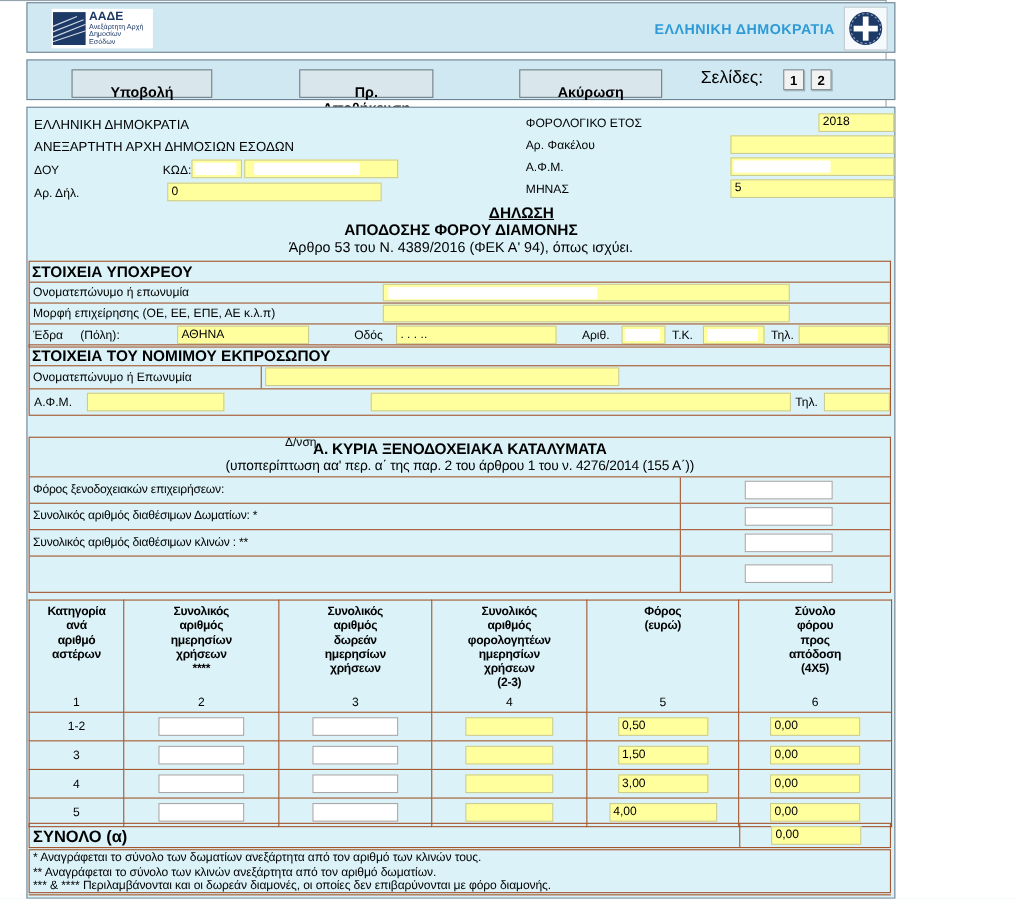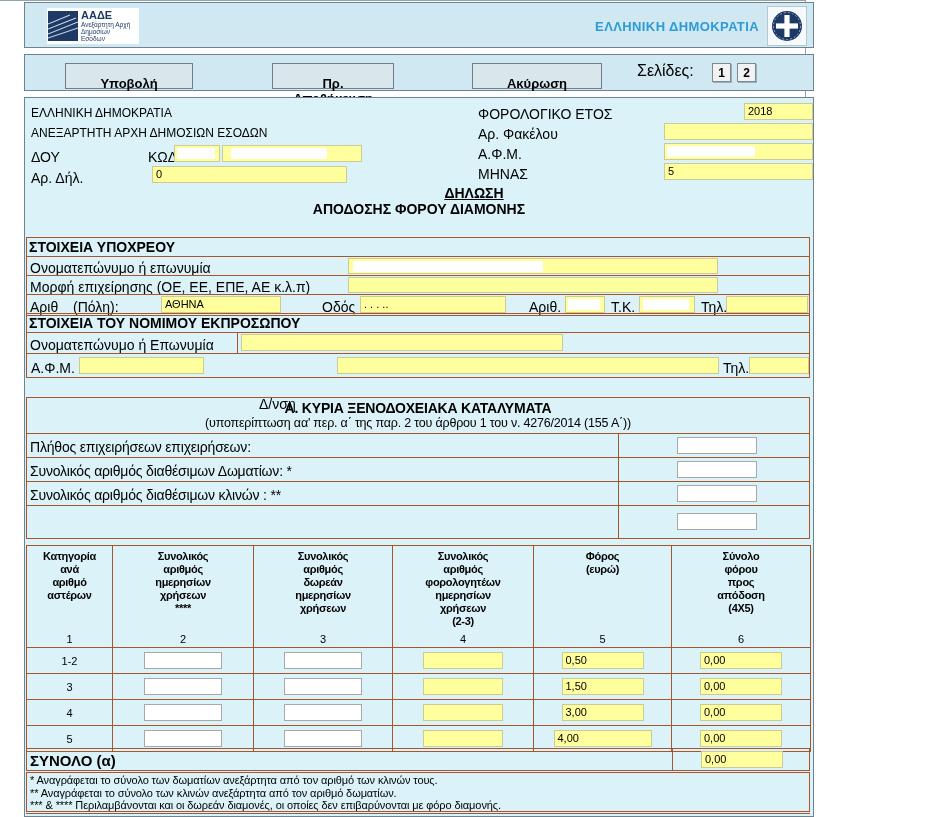--- a/index.html
+++ b/index.html
@@ -18,21 +18,21 @@
   .logo-sub{font-size:6.5px;color:#1d3a66;line-height:7px;width:52px;}
   .republic{position:absolute;right:6px;top:3px;display:flex;align-items:center;gap:8px;}
   .republic-text{font-weight:bold;font-size:13px;color:#2e9bd6;letter-spacing:.4px;}
   .emblem-box{width:38px;height:38px;background:#f6f9fb;border:1px solid #b9c6cc;display:flex;align-items:center;justify-content:center;}
 
   
   .tb-btn{position:absolute;top:8px;height:20px;background:#d9e6ec;border:1px solid #6f7f88;font:bold 13px "Liberation Sans",sans-serif;padding:12px;cursor:pointer;}
   .pages-label{position:absolute;left:612px;top:7px;font-size:16px;}
   .page-btn{position:absolute;top:8px;width:19px;height:19px;background:#f2f2f2;border:1px solid #7c8a92;box-shadow:1px 1px 0 #9db0ba;font:bold 12px "Liberation Sans",sans-serif;padding:0;cursor:pointer;}
 
-  .lbl{position:absolute;font-size:14px;white-space:nowrap;}
+  .lbl{position:absolute;font-size:11px;white-space:nowrap;}
   .lbl-lg{font-size:12px;}
   .fld{height:17px;background:#ffff9e;border:1px solid #cbcb96;box-sizing:border-box;font-size:11px;line-height:15px;padding:0 3px;overflow:hidden;white-space:nowrap;}
   .fld.w{background:#fff;border:1px solid #a8a8a8;}
   .abs{position:absolute;}
   .redact{position:absolute;top:2px;height:11px;background:#fff;border-radius:1px;}
 
   .title-line{position:absolute;left:0;width:788px;text-align:center;}
   .t1{font-weight:bold;font-size:14px;text-decoration:underline;padding-left:55px;}
   .t2{font-weight:bold;font-size:14px;}
   .t3{font-size:13px;}
@@ -123,35 +123,36 @@
   <div class="fld abs" style="left:639px;top:25px;width:149px;"></div>
   <span class="lbl" style="left:453px;top:48px;">Α.Φ.Μ.</span>
   <div class="fld abs" style="left:639px;top:45px;width:149px;">
       <span class="redact" style="left:2px;width:88px;"></span>
     </div>
   <span class="lbl" style="left:453px;top:68px;">ΜΗΝΑΣ</span>
   <div class="fld abs" style="left:639px;top:65px;width:149px;">5</div>
 
   <div class="title-line t1" style="top:87px;">ΔΗΛΩΣΗ</div>
   <div class="title-line t2" style="top:103px;">ΑΠΟΔΟΣΗΣ ΦΟΡΟΥ ΔΙΑΜΟΝΗΣ</div>
+  <div class="title-line t3" style="top:119px;">Άρθρο 53 του Ν. 4389/2016 (ΦΕΚ Α' 94), όπως ισχύει.</div>
 
   <div class="sect" style="top:139px;">
     <div class="sect-h">ΣΤΟΙΧΕΙΑ ΥΠΟΧΡΕΟΥ</div>
     <div class="frow" style="height:18px;">
       <span class="lbl" style="left:3px;top:3px;">Ονοματεπώνυμο ή επωνυμία</span>
       <div class="fld" style="position:absolute;left:321px;top:1px;width:370px;height:16px;">
           <span class="redact" style="left:4px;width:190px;"></span>
         </div>
     </div>
     <div class="frow" style="height:18px;">
       <span class="lbl" style="left:3px;top:3px;">Μορφή επιχείρησης (ΟΕ, ΕΕ, ΕΠΕ, ΑΕ κ.λ.π)</span>
       <div class="fld" style="position:absolute;left:321px;top:1px;width:370px;height:16px;"></div>
     </div>
     <div class="frow" style="height:20px;">
-      <span class="lbl" style="left:3px;top:4px;">Αριθ</span>
+      <span class="lbl" style="left:3px;top:4px;">Έδρα</span>
       <span class="lbl" style="left:46px;top:4px;">(Πόλη):</span>
       <div class="fld" style="position:absolute;left:134px;top:1px;width:120px;">ΑΘΗΝΑ</div>
       <span class="lbl" style="left:295px;top:4px;">Οδός</span>
       <div class="fld" style="position:absolute;left:333px;top:1px;width:146px;">. . . ..</div>
       <span class="lbl" style="left:502px;top:4px;">Αριθ.</span>
       <div class="fld" style="position:absolute;left:538px;top:1px;width:40px;">
           <span class="redact" style="left:2px;width:32px;"></span>
         </div>
       <span class="lbl" style="left:584px;top:4px;">Τ.Κ.</span>
       <div class="fld" style="position:absolute;left:612px;top:1px;width:56px;">
@@ -178,21 +179,21 @@
       <div class="fld" style="position:absolute;left:722px;top:3px;width:60px;"></div>
     </div>
   </div>
 
   <div class="sect" style="top:299px;">
     <div class="sa-head">
       <div class="sa-t1">Α. ΚΥΡΙΑ ΞΕΝΟΔΟΧΕΙΑΚΑ ΚΑΤΑΛΥΜΑΤΑ</div>
       <div class="sa-t2">(υποπερίπτωση αα' περ. α΄ της παρ. 2 του άρθρου 1 του ν. 4276/2014 (155 Α΄))</div>
     </div>
     <div class="frow" style="height:23px;">
-      <span class="lbl cond" style="left:3px;top:5px;">Πλήθος επιχειρήσεων επιχειρήσεων:</span>
+      <span class="lbl cond" style="left:3px;top:5px;">Φόρος ξενοδοχειακών επιχειρήσεων:</span>
       <div class="vdiv" style="left:591px;"></div>
       <div class="fld w" style="position:absolute;left:650px;top:3px;width:80px;"></div>
     </div>
     <div class="frow" style="height:23px;">
       <span class="lbl cond" style="left:3px;top:5px;">Συνολικός αριθμός διαθέσιμων Δωματίων: *</span>
       <div class="vdiv" style="left:591px;"></div>
       <div class="fld w" style="position:absolute;left:650px;top:3px;width:80px;"></div>
     </div>
     <div class="frow" style="height:23px;">
       <span class="lbl cond" style="left:3px;top:5px;">Συνολικός αριθμός διαθέσιμων κλινών : **</span>

